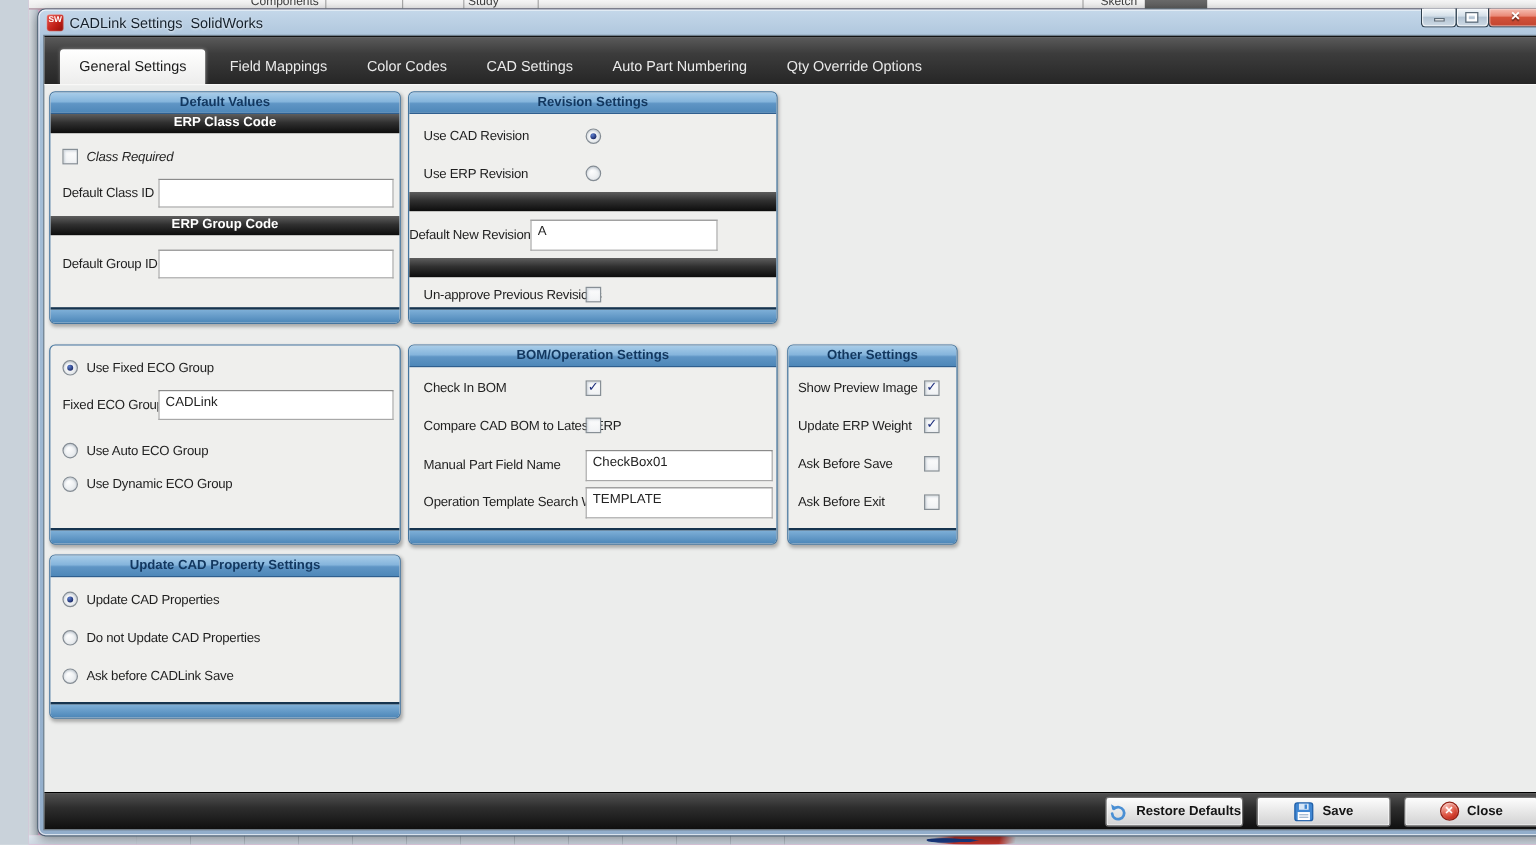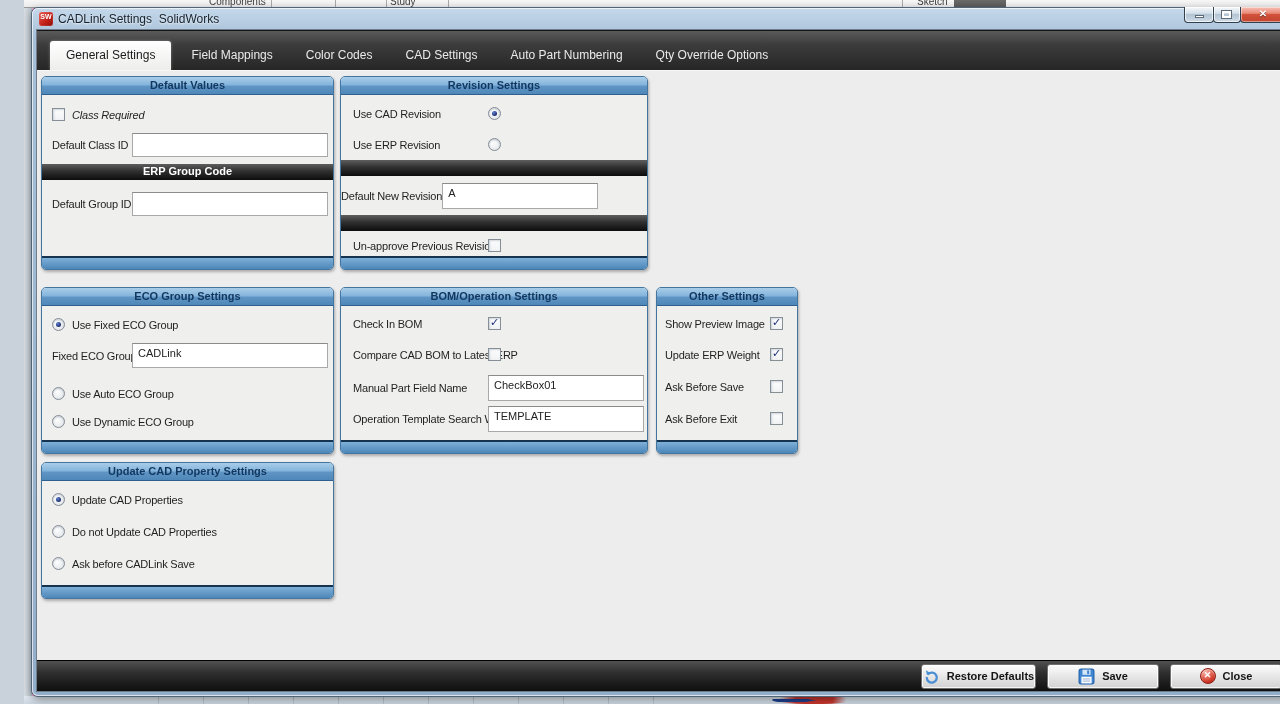--- a/index.html
+++ b/index.html
@@ -171,20 +171,21 @@
         <span class="tab">Color Codes</span>
         <span class="tab">CAD Settings</span>
         <span class="tab">Auto Part Numbering</span>
         <span class="tab">Qty Override Options</span>
       </div>
 
       <div class="content">
 
         <div class="panel pf-dv" style="left:4px; top:5px; width:293px; height:194px;">
           <div class="p-hdr">Default Values</div>
+          <div class="darkbar">ERP Class Code</div>
           <div style="flex:0 0 69px; display:flex; flex-direction:column;">
             <div class="row cbrow" style="margin-top:13px;">
               <span class="cb"></span>
               <span class="lbl">Class Required</span>
             </div>
             <div class="row field" style="margin-top:12px;">
               <span class="lbl">Default Class ID</span>
               <input class="txt" value="" style="">
             </div>
           </div>
@@ -219,21 +220,20 @@
           <div style="flex:1;">
             <div class="row" style="margin-top:8px;">
               <span class="lbl lbl-col">Un-approve Previous Revisions</span>
               <span class="cb"></span>
             </div>
           </div>
           <div class="p-ftr"></div>
         </div>
 
         <div class="panel pf-eco" style="left:4px; top:216px; width:293px; height:167px;">
-          <div class="p-hdr">ECO Group Settings</div>
           <div style="flex:1;">
             <div class="row radiorow" style="margin-top:12px;">
               <span class="radio checked"></span>
               <span class="lbl">Use Fixed ECO Group</span>
             </div>
             <div class="row field" style="margin-top:12px;">
               <span class="lbl">Fixed ECO Group</span>
               <input class="txt" value="CADLink" style="">
             </div>
             <div class="row radiorow" style="margin-top:19px;">

